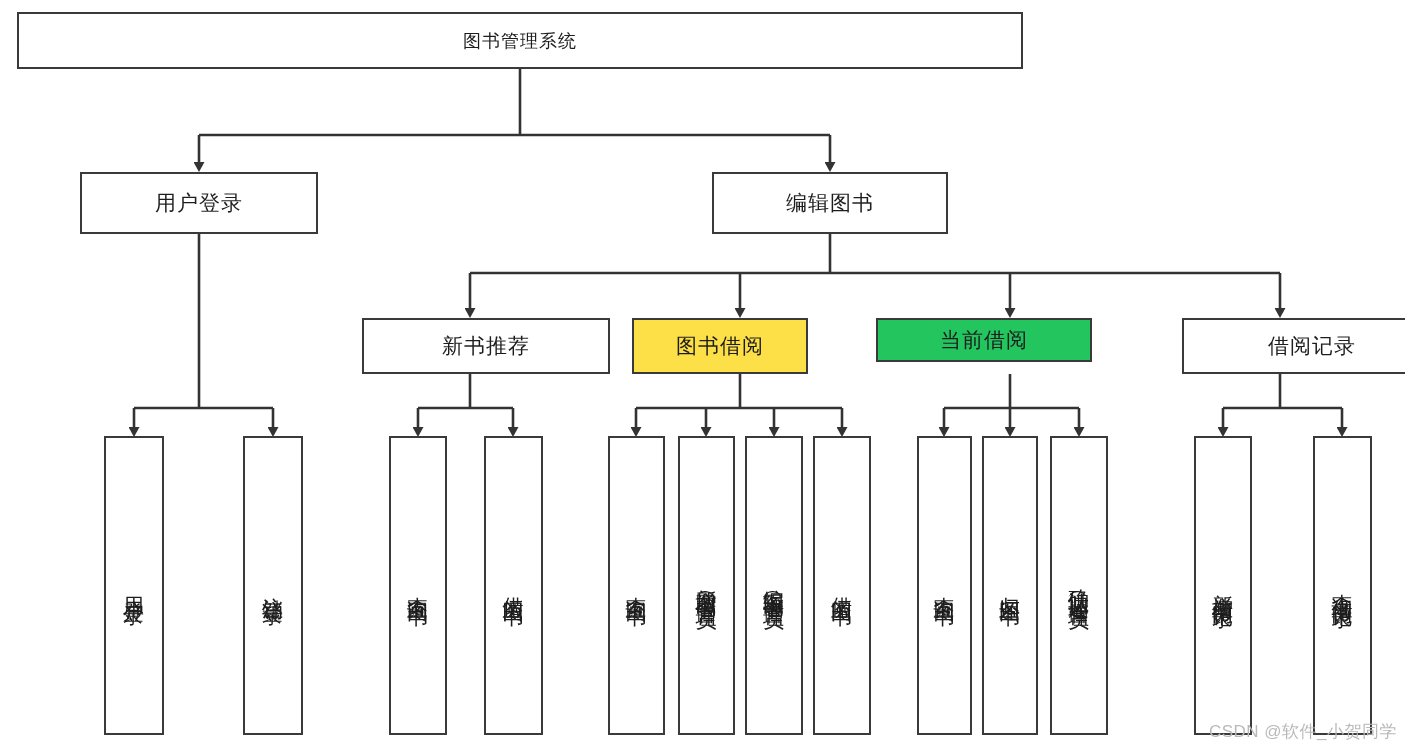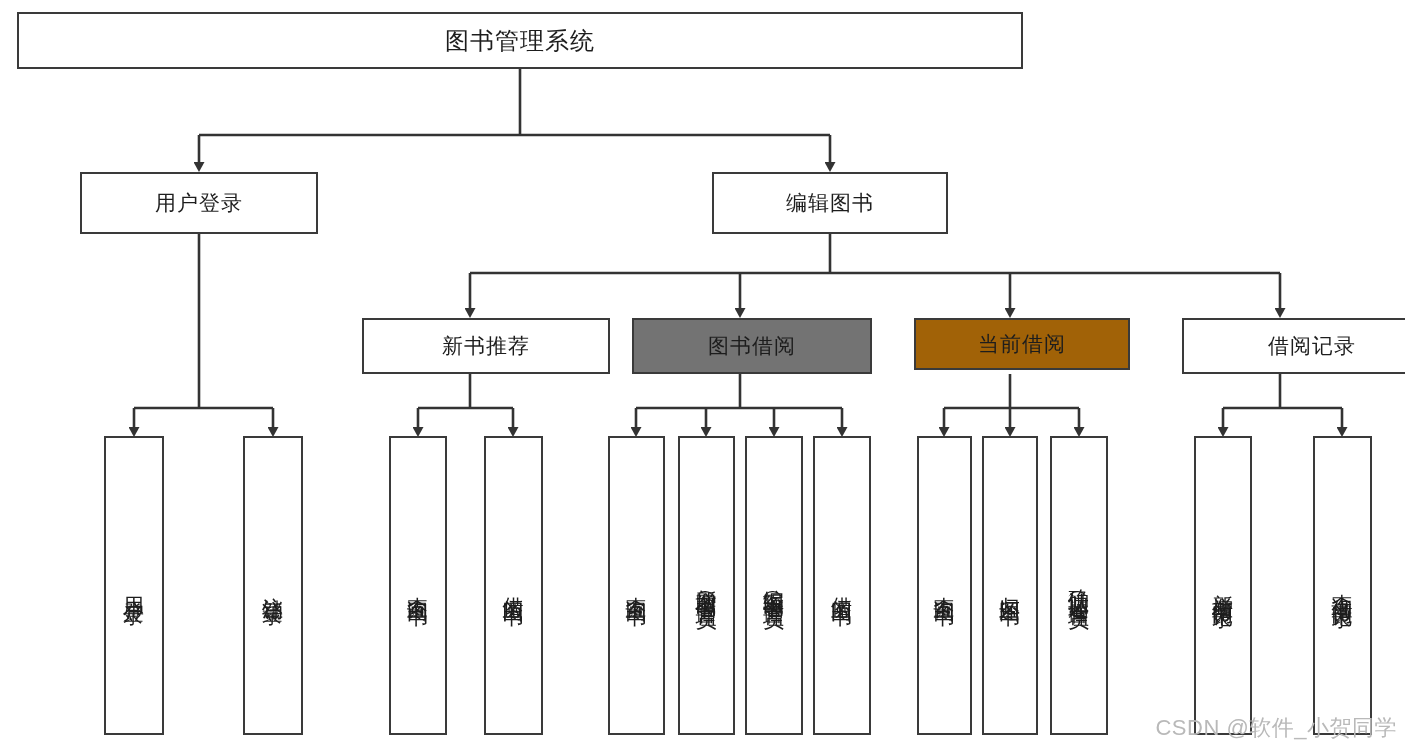--- a/index.html
+++ b/index.html
@@ -48,27 +48,27 @@
     line-height: 1.0;
     letter-spacing: 3px;
     white-space: nowrap;
     display: block;
   }
   .node.h .htext {
     white-space: nowrap;
     display: block;
   }
   .node.root {
-    font-size: 24px;
+    font-size: 18px;
   }
   #watermark {
     position: absolute;
     right: 8px;
     bottom: 4px;
-    font-size: 22px;
+    font-size: 17px;
     color: #b9b9b9;
     letter-spacing: 0.5px;
     white-space: nowrap;
     user-select: none;
   }
 </style>
 </head>
 <body>
 
 <div id="canvas" style="background: rgb(255, 255, 255);">
@@ -134,24 +134,24 @@
   <div class="node h" style="left: 80px; top: 172px; width: 238px; height: 62px; border-color: rgb(58, 58, 58); background: rgb(255, 255, 255); color: rgb(29, 29, 29);">
     <span class="htext">用户登录</span>
   </div>
   <div class="node h" style="left: 712px; top: 172px; width: 236px; height: 62px; border-color: rgb(58, 58, 58); background: rgb(255, 255, 255); color: rgb(29, 29, 29);">
     <span class="htext">编辑图书</span>
   </div>
 
   <div class="node h" style="left: 362px; top: 318px; width: 248px; height: 56px; border-color: rgb(58, 58, 58); background: rgb(255, 255, 255); color: rgb(29, 29, 29);">
     <span class="htext">新书推荐</span>
   </div>
-  <div class="node h" style="left: 632px; top: 318px; width: 240px; height: 56px; border-color: rgb(58, 58, 58); background: #737373; color: rgb(29, 29, 29);">
+  <div class="node h" style="left: 632px; top: 318px; width: 176px; height: 56px; border-color: rgb(58, 58, 58); background: #fde047; color: rgb(29, 29, 29);">
     <span class="htext">图书借阅</span>
   </div>
-  <div class="node h" style="left: 914px; top: 318px; width: 216px; height: 52px; border-color: rgb(58, 58, 58); background: #a16207; color: rgb(29, 29, 29);">
+  <div class="node h" style="left: 876px; top: 318px; width: 216px; height: 44px; border-color: rgb(58, 58, 58); background: #22c55e; color: rgb(29, 29, 29);">
     <span class="htext">当前借阅</span>
   </div>
   <div class="node h" style="left: 1172px; top: 318px; width: 260px; height: 56px; border-color: rgb(58, 58, 58); background: rgb(255, 255, 255); color: rgb(29, 29, 29); margin-left: 10px;">
     <span class="htext">借阅记录</span>
   </div>
 
   <div class="node v" style="left: 104px; top: 436px; width: 60px; height: 299px; border-color: rgb(58, 58, 58); background: rgb(255, 255, 255); color: rgb(29, 29, 29);">
     <span class="vtext">用户登录</span>
   </div>
   <div class="node v" style="left: 243px; top: 436px; width: 60px; height: 299px; border-color: rgb(58, 58, 58); background: rgb(255, 255, 255); color: rgb(29, 29, 29);">

